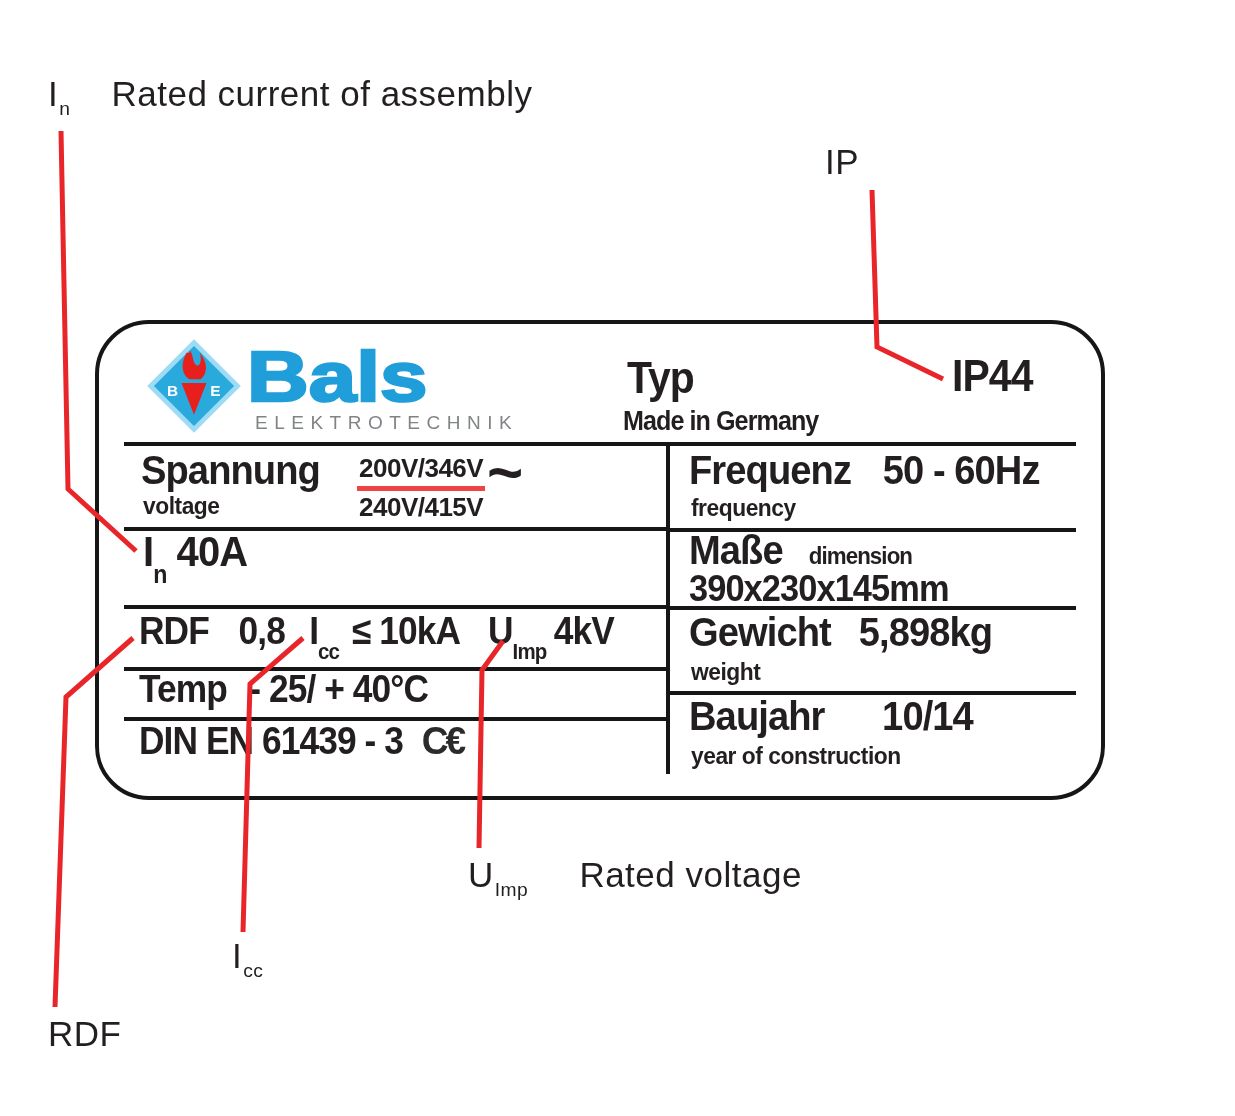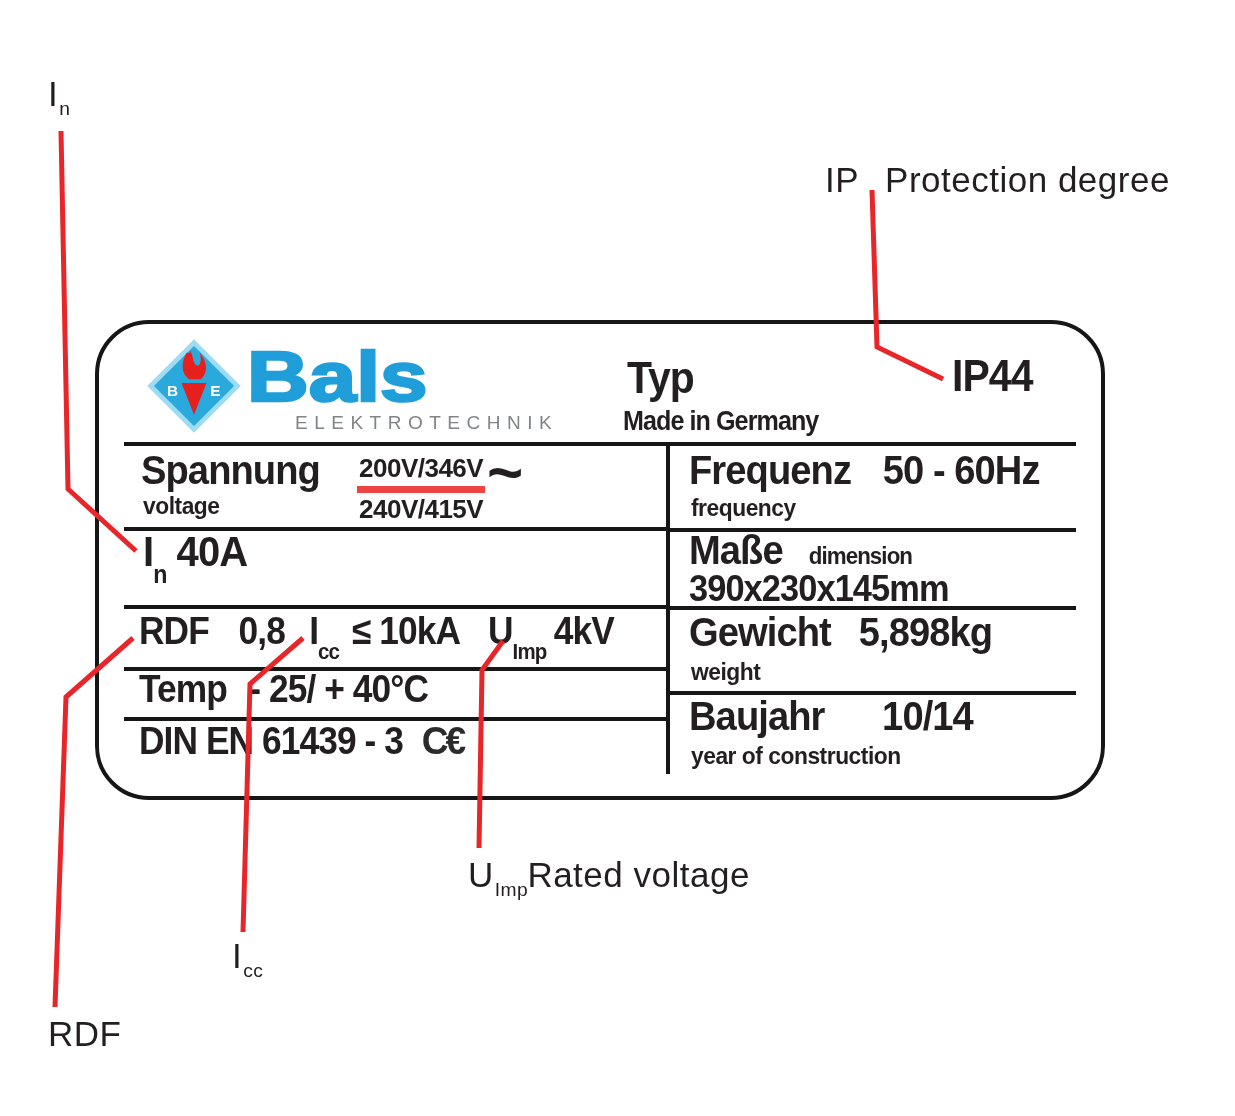--- a/index.html
+++ b/index.html
@@ -6,51 +6,51 @@
   #stage{
     position:relative;width:1235px;height:1116px;background:#fff;overflow:hidden;
     font-family:"Liberation Sans",sans-serif;color:#231f20;
   }
   
   .anno{position:absolute;display:flex;align-items:baseline;white-space:nowrap;
         font-size:35px;font-weight:400;color:#231f20;letter-spacing:0.5px;}
   .anno .sym{display:inline-flex;align-items:baseline;}
   .anno sub{font-size:0.55em;line-height:1;position:relative;top:0.45em;left:0.05em;font-weight:400;}
   #anno-in{left:48px;top:74px;}   #anno-in .txt{margin-left:42px;}
-  #anno-ip{left:825px;top:160px;} #anno-ip .txt{margin-left:26px;}
-  #anno-uimp{left:468px;top:855px;} #anno-uimp .txt{text-align:center;}
+  #anno-ip{left:825px;top:142px;} #anno-ip .txt{margin-left:26px;}
+  #anno-uimp{left:468px;top:855px;} #anno-uimp .txt{margin-left:52px;text-align:center;}
   #anno-icc{left:232px;top:936px;}  #anno-icc .txt{margin-left:44px;}
   #anno-rdf{left:48px;top:1014px;}  #anno-rdf .txt{margin-left:52px;}
 
   
   #plate{position:absolute;left:95px;top:320px;width:1002px;height:472px;
          border:4px solid #161616;border-radius:54px;background:#fff;}
   .abs{position:absolute;white-space:nowrap;}
   .bold-c{font-weight:bold;letter-spacing:-1px;transform:scaleX(0.93);transform-origin:0 0;line-height:1;}
   .sm{font-weight:bold;letter-spacing:-0.5px;transform:scaleX(0.95);transform-origin:0 0;line-height:1;font-size:24px;}
   .plate-sub{font-size:0.58em;line-height:1;position:relative;top:0.3em;font-weight:bold;}
   
   .hline{position:absolute;height:4px;background:#161616;}
   .vline{position:absolute;width:4px;background:#161616;}
 
   
   #brand-name{left:148px;top:18px;font-size:70px;font-weight:bold;color:#1f9ed9;
               transform:scaleX(1.22);transform-origin:0 0;line-height:1;
               -webkit-text-stroke:2.5px #1f9ed9;}
-  #brand-sub{left:156px;top:88px;font-size:19px;font-weight:500;color:#818487;letter-spacing:6.5px;margin-left:40px;}
+  #brand-sub{left:156px;top:88px;font-size:19px;font-weight:500;color:#818487;letter-spacing:6.5px;}
   #logo{left:47px;top:14px;width:96px;height:96px;}
   #typ{left:528px;top:32px;font-size:44px;}
   #made{left:524px;top:84px;font-size:27px;}
   #ip44{left:853px;top:30px;font-size:44px;}
 
   
   #spannung-t{left:42px;top:126px;font-size:41px;}
   #spannung-s{left:44px;top:170px;}
   #frac{left:258px;top:130px;font-size:26px;font-weight:bold;letter-spacing:-0.5px;text-align:center;line-height:1.15;}
-  #frac .top{border-bottom:7px solid #ef4444;padding:0 2px 2px 2px;}
+  #frac .top{border-bottom:5px solid #ef4444;padding:0 2px 2px 2px;}
   #frac .bot{padding-top:2px;}
   #ac-wave{left:388px;top:112px;font-size:62px;font-weight:bold;}
   #in-row{left:44px;top:206px;font-size:43px;}
   #rdf-row{left:40px;top:288px;font-size:38px;display:flex;align-items:baseline;}
   #rdf-row .g1{margin-left:32px;} #rdf-row .g2{margin-left:26px;} #rdf-row .g3{margin-left:14px;}
   #rdf-row .g4{margin-left:30px;} #rdf-row .g5{margin-left:8px;}
   #temp-row{left:40px;top:346px;font-size:38px;display:flex;align-items:baseline;}
   #temp-row .g1{margin-left:24px;}
   #din-row{left:40px;top:398px;font-size:38px;display:flex;align-items:baseline;}
   #din-row .ce{margin-left:20px;letter-spacing:-3px;transform:scaleX(1.05);transform-origin:0 0;color:#2b2b2b;}
@@ -75,25 +75,25 @@
 </head>
 <body>
 
 <div id="stage">
 
   <div class="anno" id="anno-in">
     <span class="sym">
         <span>I</span>
         <sub>n</sub>
       </span>
+    <span class="txt">Rated current of assembly</span>
   </div>
 
   <div class="anno" id="anno-ip">
     <span class="sym">IP</span>
-    <span class="txt">Protection degree</span>
   </div>
 
   <div id="plate">
 
     <svg id="logo" class="abs" viewBox="0 0 100 100">
       <rect x="18" y="18" width="64" height="64" transform="rotate(45 50 50)" fill="#2aa9dd" stroke="#9edcf5" stroke-width="5"></rect>
       <path d="M42 16 C36 27 37 38 45 43 L57 43 C65 36 64 25 56 15 C59 25 55 31 52 28 C48 24 50 20 46 13 C45 18 44 14 42 16 Z" fill="#e8201d"></path>
       <polygon points="37,47 63,47 50,80" fill="#e8201d"></polygon>
       <text x="22" y="60" font-size="16" font-weight="bold" fill="#ffffff" font-family="Liberation Sans, sans-serif">B</text>
       <text x="67" y="60" font-size="16" font-weight="bold" fill="#ffffff" font-family="Liberation Sans, sans-serif">E</text>

